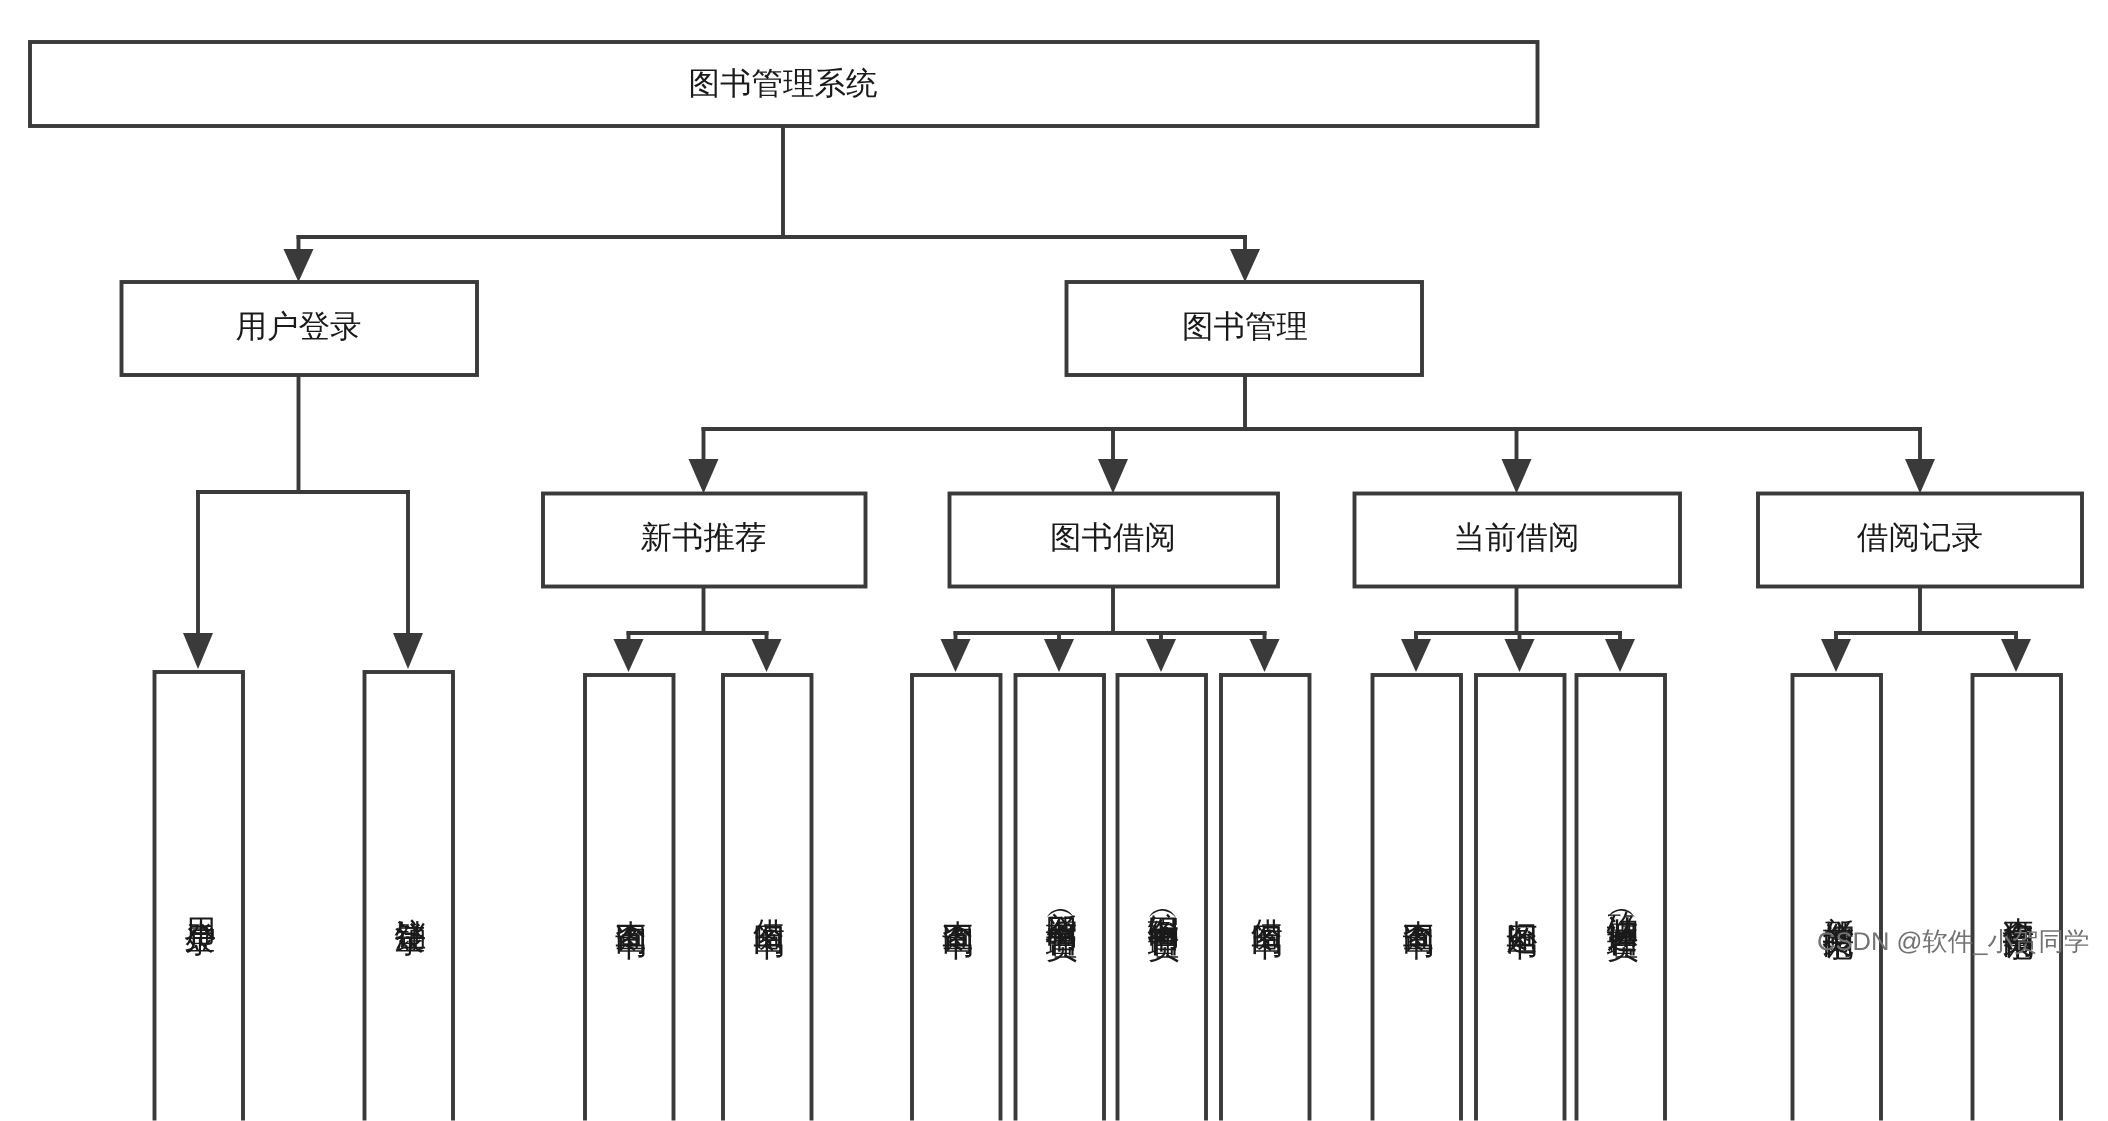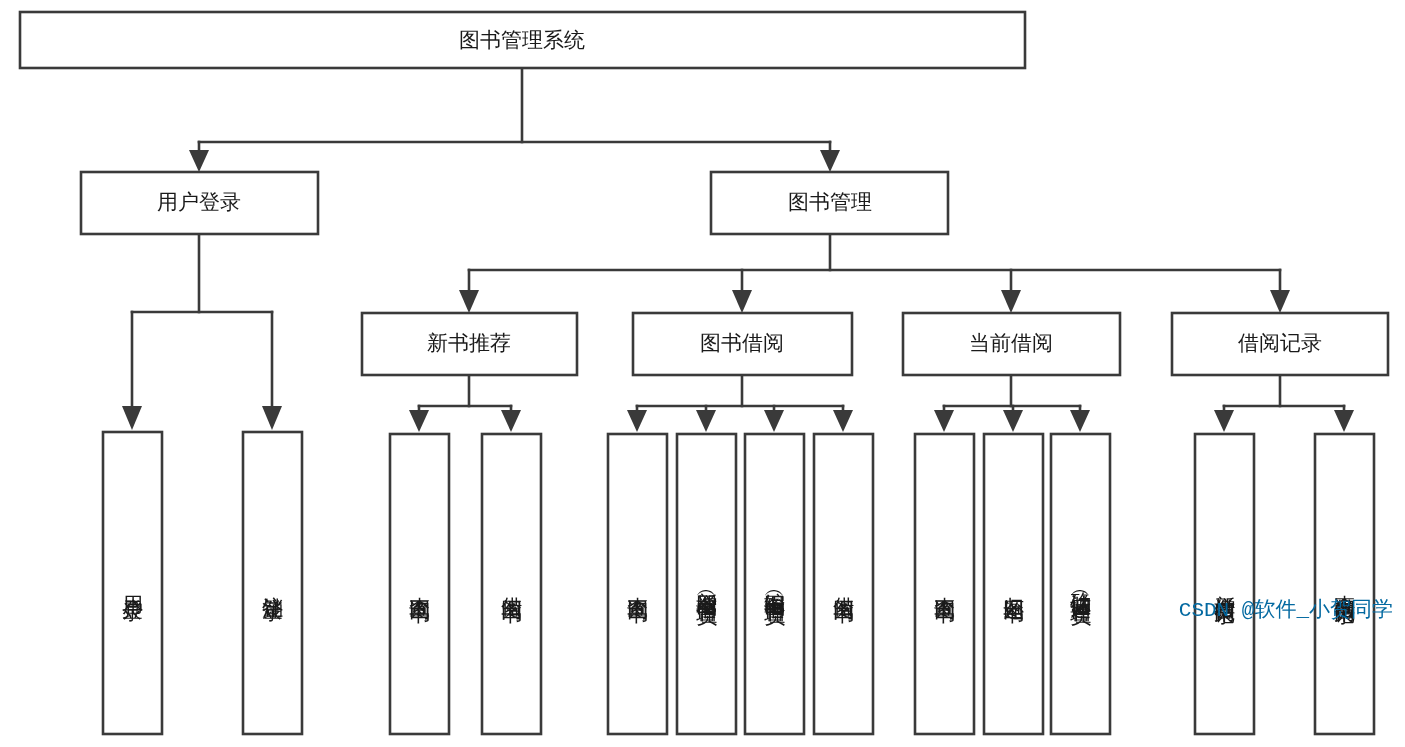--- a/index.html
+++ b/index.html
@@ -11,20 +11,21 @@
     width: 1405px;
     height: 747px;
     font-family: "Liberation Sans", "DejaVu Sans", sans-serif;
     overflow: hidden;
   }
   #diagram-root {
     position: relative;
     width: 1405px;
     height: 627px;
     background: #ffffff;
+    margin-top: 16px;
   }
   svg.diagram {
     position: absolute;
     top: 0;
     left: 0;
     width: 1405px;
     height: 747px;
     display: block;
   }
   .node-rect {
@@ -59,23 +60,23 @@
     color: #1a1a1a;
     letter-spacing: 2px;
     white-space: nowrap;
     text-align: center;
     pointer-events: none;
   }
   .watermark {
     position: absolute;
     right: 12px;
     bottom: 4px;
-    font-family: Liberation Mono, monospace;
-    font-size: 21px;
-    color: #0369a1;
+    font-family: Liberation Sans, sans-serif;
+    font-size: 17px;
+    color: #737373;
     white-space: nowrap;
   }
 </style>
 </head>
 <body>
 
 <div id="diagram-root">
 
   <svg class="diagram" viewBox="0 0 1405 747">
 

